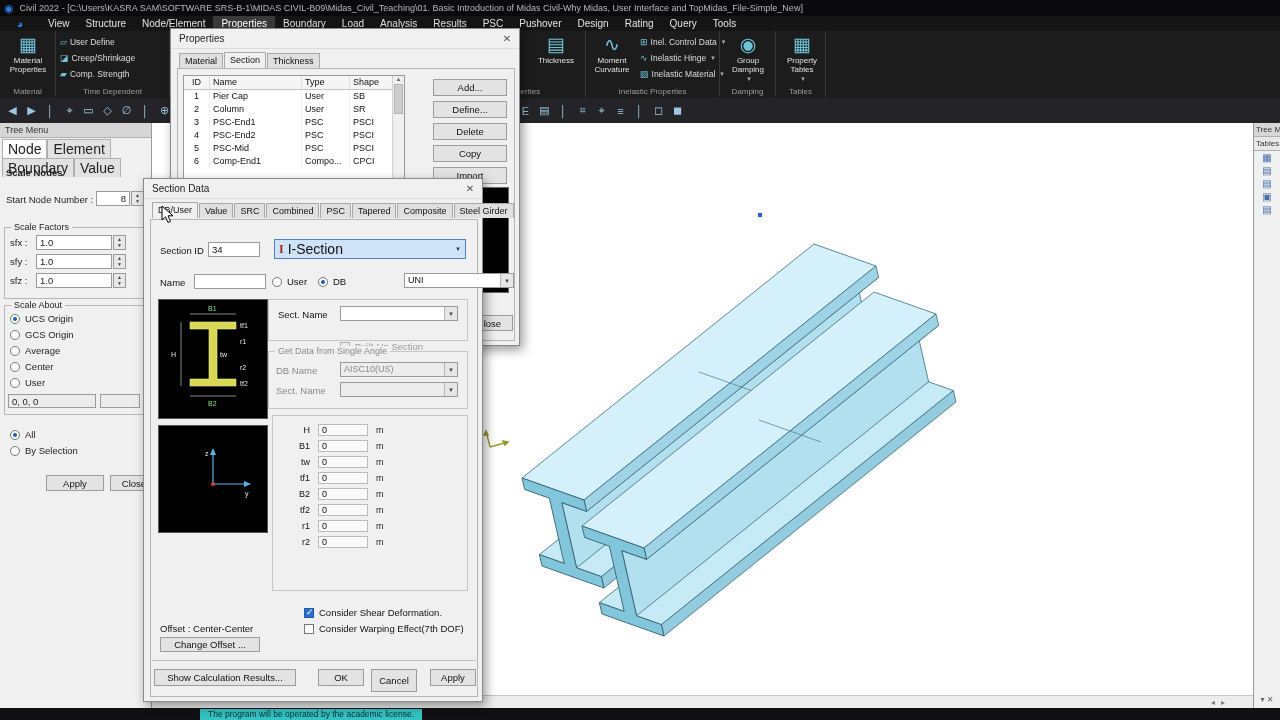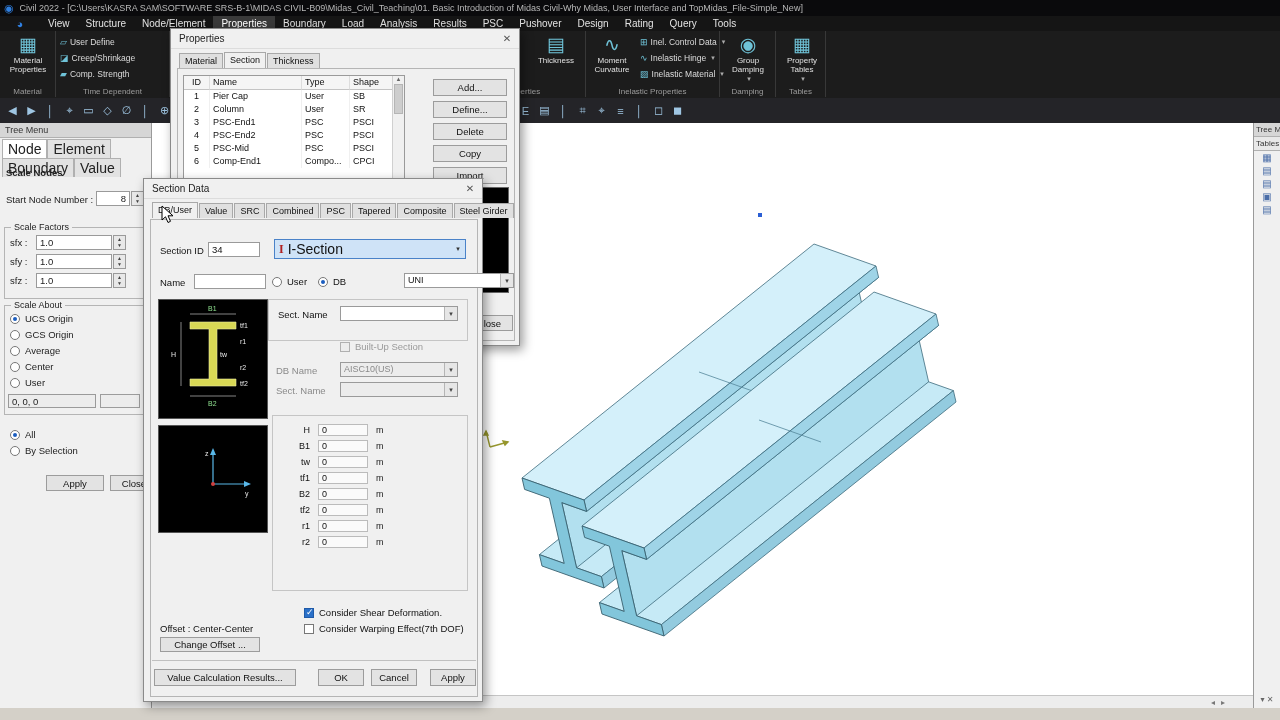--- a/index.html
+++ b/index.html
@@ -335,20 +335,23 @@
         <div class="rp-item">▤</div>
         <div class="rp-item">▣</div>
         <div class="rp-item">▤</div>
       </div>
     <div style="position:absolute;bottom:4px;left:0;width:100%;text-align:center;color:#666;">
       <span>▾</span>
       <span>✕</span>
     </div>
   </div>
 
+  <div id="statusbar">
+    <span id="statusmsg">The program will be operated by the academic license.</span>
+  </div>
 
   <div class="dialog" style="left:170px;top:28px;width:350px;height:318px;z-index:20;">
     <div class="dtitle">Properties</div>
     <span class="dclose" style="right:5px;">✕</span>
     <div style="position:absolute;left:8px;top:22px;z-index:2;">
       <span class="dtab">Material</span><span class="dtab active">Section</span><span class="dtab">Thickness</span>
     </div>
     <div class="tabpage" style="left:6px;top:39px;width:338px;height:273px;"></div>
 
     <div id="plist">
@@ -442,20 +445,23 @@
     <div class="combo" style="position:absolute;left:212px;top:94px;width:110px;height:15px;margin-left:48px;">UNI</div>
 
     <div class="gbox" style="left:124px;top:120px;width:200px;height:42px;border-color:#c5c5c5;"></div>
     <div style="position:absolute;left:134px;top:130px;">Sect. Name</div>
     <div class="combo" style="position:absolute;left:196px;top:127px;width:118px;height:15px;"></div>
     <div class="rrow" style="left:196px;top:162px;color:#9a9a9a;text-align:center;">
         <span class="cb dis"></span>
         <span>Built-Up Section</span>
       </div>
 
+    <div class="gbox" style="left:124px;top:172px;width:200px;height:58px;border-color:#c5c5c5;">
+      <span class="glab" style="color:#8a8a8a;">Get Data from Single Angle</span>
+    </div>
     <div style="position:absolute;left:132px;top:186px;color:#8a8a8a;">DB Name</div>
     <div class="combo dis" style="position:absolute;left:196px;top:183px;width:118px;height:15px;">AISC10(US)</div>
     <div style="position:absolute;left:132px;top:206px;color:#8a8a8a;">Sect. Name</div>
     <div class="combo dis" style="position:absolute;left:196px;top:203px;width:118px;height:15px;"></div>
 
     <div style="position:absolute;left:128px;top:236px;width:196px;height:176px;border:1px solid #c5c5c5;"></div>
     <div class="param-row" style="top:244px;">
         <span class="plab">H</span>
         <span class="pval">0</span>
         <span class="punit">m</span>
@@ -534,23 +540,23 @@
         <span>Consider Warping Effect(7th DOF)</span>
       </div>
 
     <div style="position:absolute;left:16px;top:444px;">
       <span>Offset :</span>
       <span>Center-Center</span>
     </div>
     <div class="btn" style="position:absolute;left:16px;top:458px;width:100px;height:15px;">Change Offset ...</div>
 
     <div style="position:absolute;left:8px;top:481px;width:324px;height:1px;background:#c0c0c0;"></div>
-    <div class="btn" style="position:absolute;left:10px;top:490px;width:142px;height:17px;">Value Calculation Results...</div>
+    <div class="btn" style="position:absolute;left:10px;top:490px;width:142px;height:17px;">Show Calculation Results...</div>
     <div class="btn" style="position:absolute;left:174px;top:490px;width:46px;height:17px;">OK</div>
-    <div class="btn" style="position:absolute;left:227px;top:490px;width:46px;height:17px;">Cancel</div>
+    <div class="btn" style="position:absolute;left:227px;top:490px;width:46px;height:23px;">Cancel</div>
     <div class="btn" style="position:absolute;left:286px;top:490px;width:46px;height:17px;">Apply</div>
   </div>
 
   <svg style="position:absolute;left:161px;top:205px;z-index:99;" width="16" height="20" viewBox="0 0 16 20">
     <polygon points="1,1 1,15 4.5,11.8 7,17.5 9.5,16.3 7,10.8 12,10.8" fill="#fff" stroke="#000" stroke-width="1"></polygon>
   </svg>
 
 </div>
 
 </body></html>

